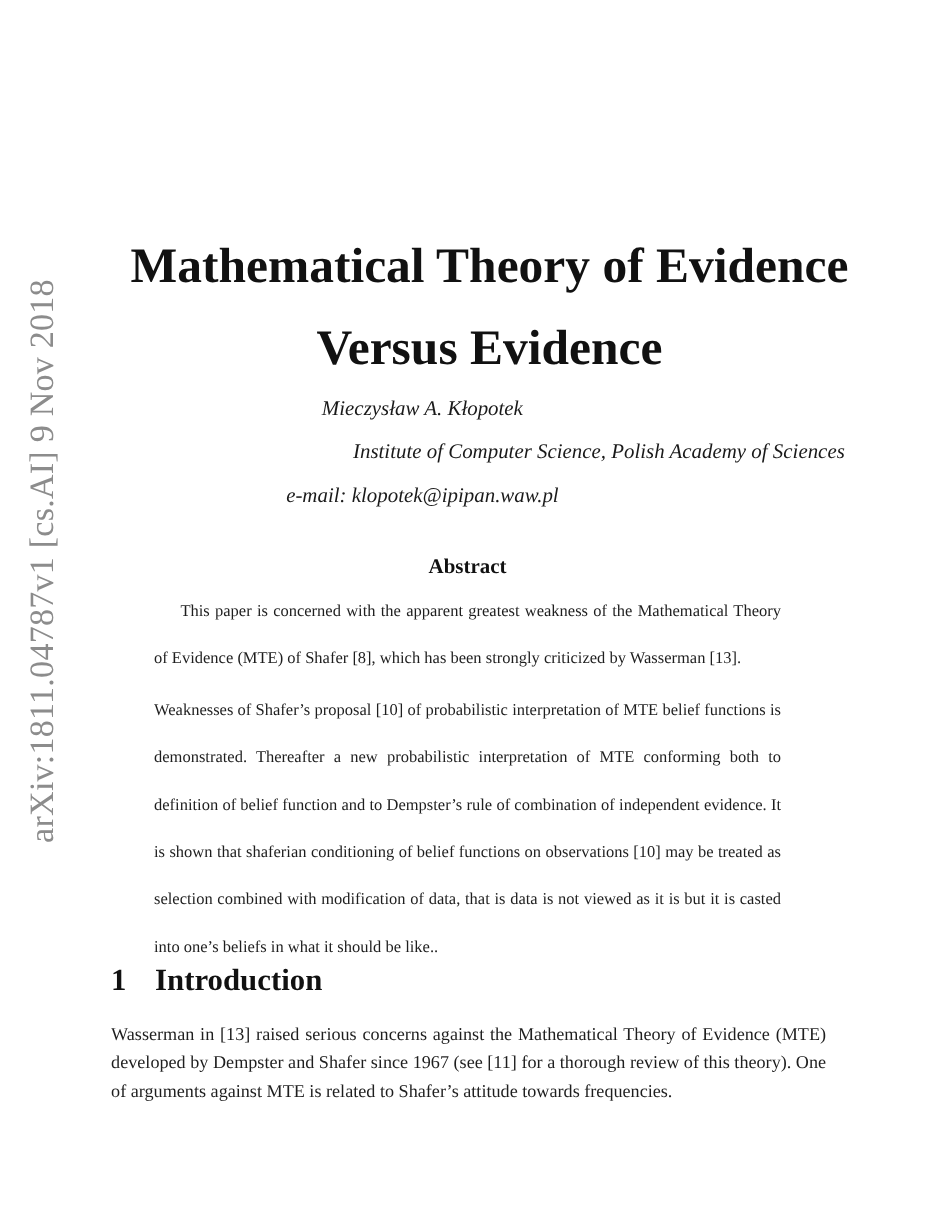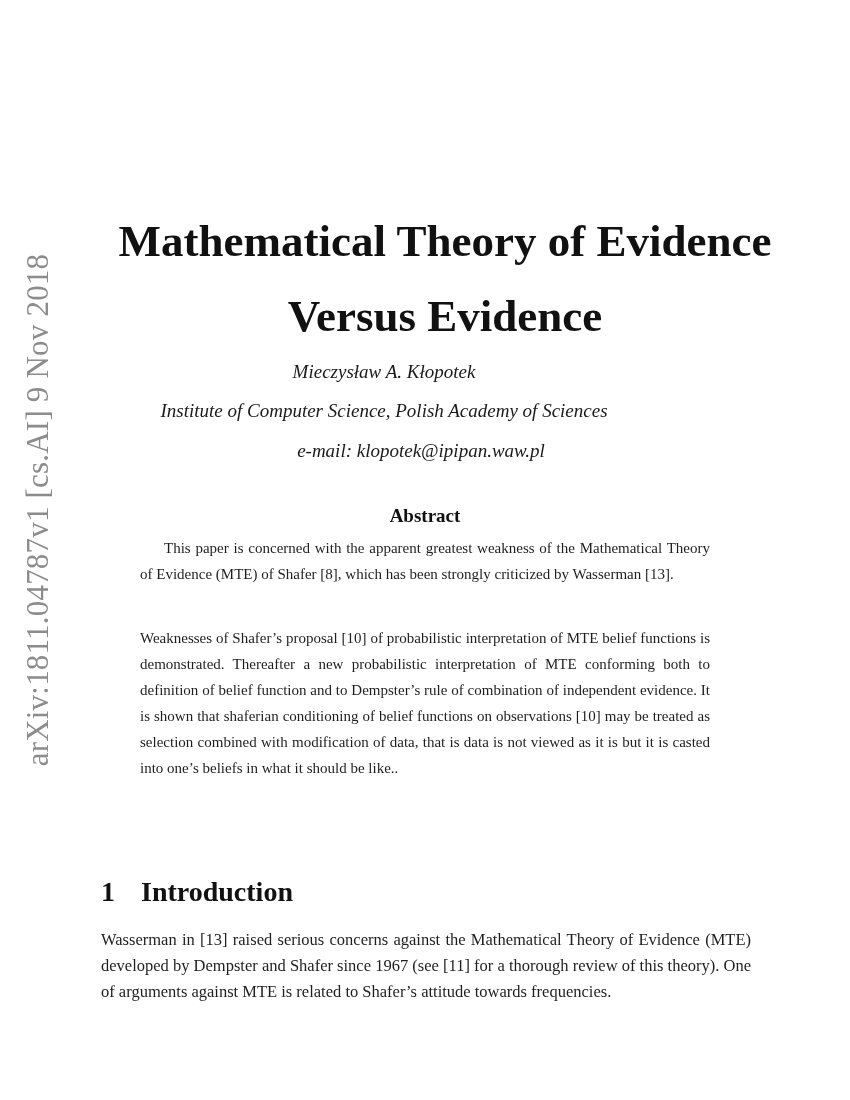--- a/index.html
+++ b/index.html
@@ -44,40 +44,40 @@
       position: absolute;
       left: 0;
       width: 768px;
       text-align: center;
       font-family: "Liberation Serif", "DejaVu Serif", serif;
       font-style: italic;
       font-size: 19px;
       color: #1a1a1a;
     }
     .author { top: 361px; }
-    .affiliation { top: 400px; }
-    .email { top: 440px; padding-left: 37px; }
+    .affiliation { top: 400px; text-align: right; }
+    .email { top: 440px; }
     .abstract-title {
       position: absolute;
       top: 505px;
       left: 0;
       width: 850px;
       text-align: center;
       font-family: "Liberation Serif", "DejaVu Serif", serif;
       font-weight: bold;
       font-size: 19px;
       color: #111;
     }
     .abstract-body {
       position: absolute;
       left: 140px;
       width: 570px;
       font-family: "Liberation Serif", "DejaVu Serif", serif;
       font-size: 15px;
-      line-height: 26px;
+      line-height: 43px;
       text-align: justify;
       color: #1e1e1e;
     }
     .abstract-p1 { top: 535px; text-indent: 24px; }
     .abstract-p2 { top: 625px; }
     .section-heading {
       position: absolute;
       top: 876px;
       left: 101px;
       font-family: "Liberation Serif", "DejaVu Serif", serif;

